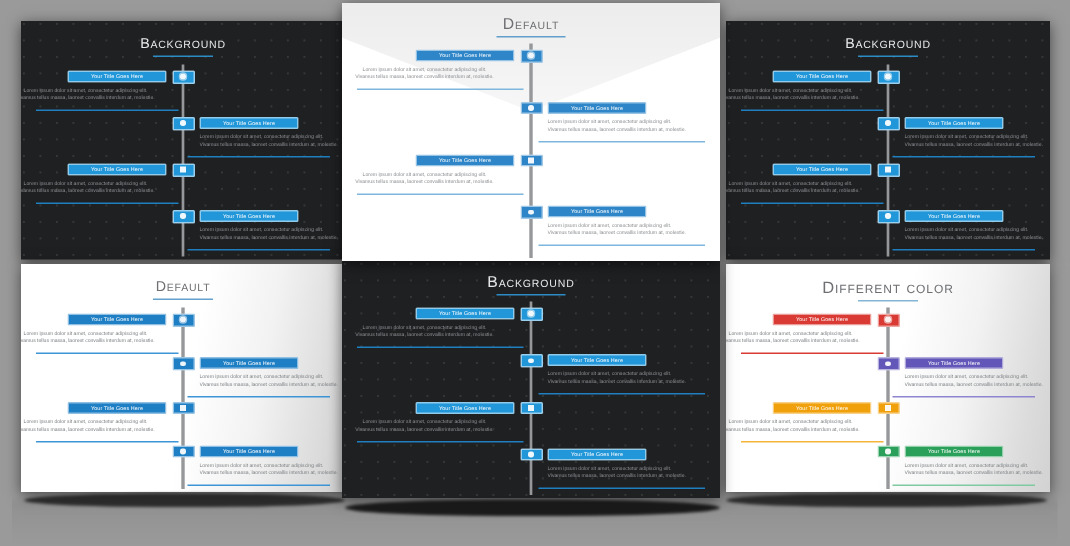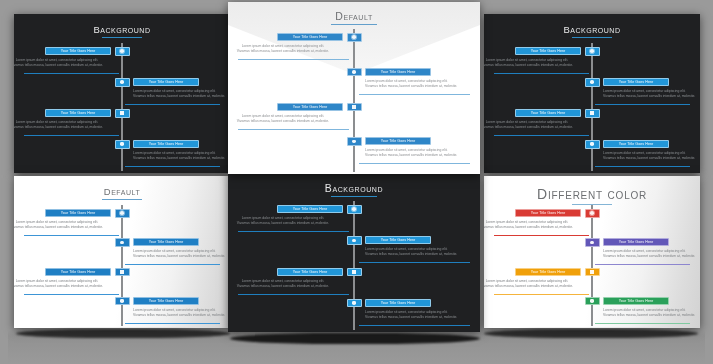--- a/index.html
+++ b/index.html
@@ -341,21 +341,21 @@
       <div class="pill" style="width: 66px; height: 8px; top: 124.75px; background: rgb(33, 150, 216); border: 0.6px solid rgba(255, 255, 255, 0.5); left: 137px;">
         <span style="font-size: 3.6px; color: rgb(255, 255, 255); letter-spacing: 0.02em;">Your Title Goes Here</span>
       </div>
       <div class="body" style="width: 120px; top: 135.75px; left: 137px; text-align: left;">
         <div style="font-size: 3.4px; line-height: 5px; color: rgb(141, 145, 148); white-space: nowrap; overflow: hidden;">Lorem ipsum dolor sit amet, consectetur adipiscing elit.</div>
         <div style="font-size: 3.4px; line-height: 5px; color: rgb(141, 145, 148); white-space: nowrap; overflow: hidden;">Vivamus tellus massa, laoreet convallis interdum at, molestie.</div>
       </div>
       <div class="rule" style="background: rgb(31, 127, 191); top: 150.75px; left: 131.12px; width: 110.88px;"></div>
     </div>
     <div class="slide light shadow" style="left: 484px; top: 176px; width: 216px; height: 152px; z-index: 2;">
-      <div class="s-title" style="top: 10px; font-size: 14px; color: rgb(109, 111, 114);"><span>Different color</span><span class="ul" style="background: rgb(111, 168, 207); width: 40px;"></span></div>
+      <div class="s-title" style="top: 10px; font-size: 11px; color: rgb(109, 111, 114);"><span>Different color</span><span class="ul" style="background: rgb(111, 168, 207); width: 40px;"></span></div>
       <div class="spine" style="left: 107.2px; top: 29px; height: 121px;"></div>
       <div class="node" style="width: 15px; height: 8.5px; left: 100.5px; top: 33px; background: rgb(217, 59, 52); border: 0.6px solid rgba(255, 255, 255, 0.55);">
         <span class="ic" style="width: 3.6px; height: 3.6px; border-radius: 50%; box-shadow: rgba(255, 255, 255, 0.55) 0px 0px 0px 0.8px;"></span>
       </div>
       <div class="pill" style="width: 66px; height: 8px; top: 33px; background: rgb(217, 59, 52); border: 0.6px solid rgba(255, 255, 255, 0.5); left: 31px;">
         <span style="font-size: 3.6px; color: rgb(255, 255, 255); letter-spacing: 0.02em;">Your Title Goes Here</span>
       </div>
       <div class="body" style="width: 108px; top: 44px; left: -11px; text-align: center;">
         <div style="font-size: 3.4px; line-height: 5px; color: rgb(126, 129, 132); white-space: nowrap; overflow: hidden;">Lorem ipsum dolor sit amet, consectetur adipiscing elit.</div>
         <div style="font-size: 3.4px; line-height: 5px; color: rgb(126, 129, 132); white-space: nowrap; overflow: hidden;">Vivamus tellus massa, laoreet convallis interdum at, molestie.</div>

